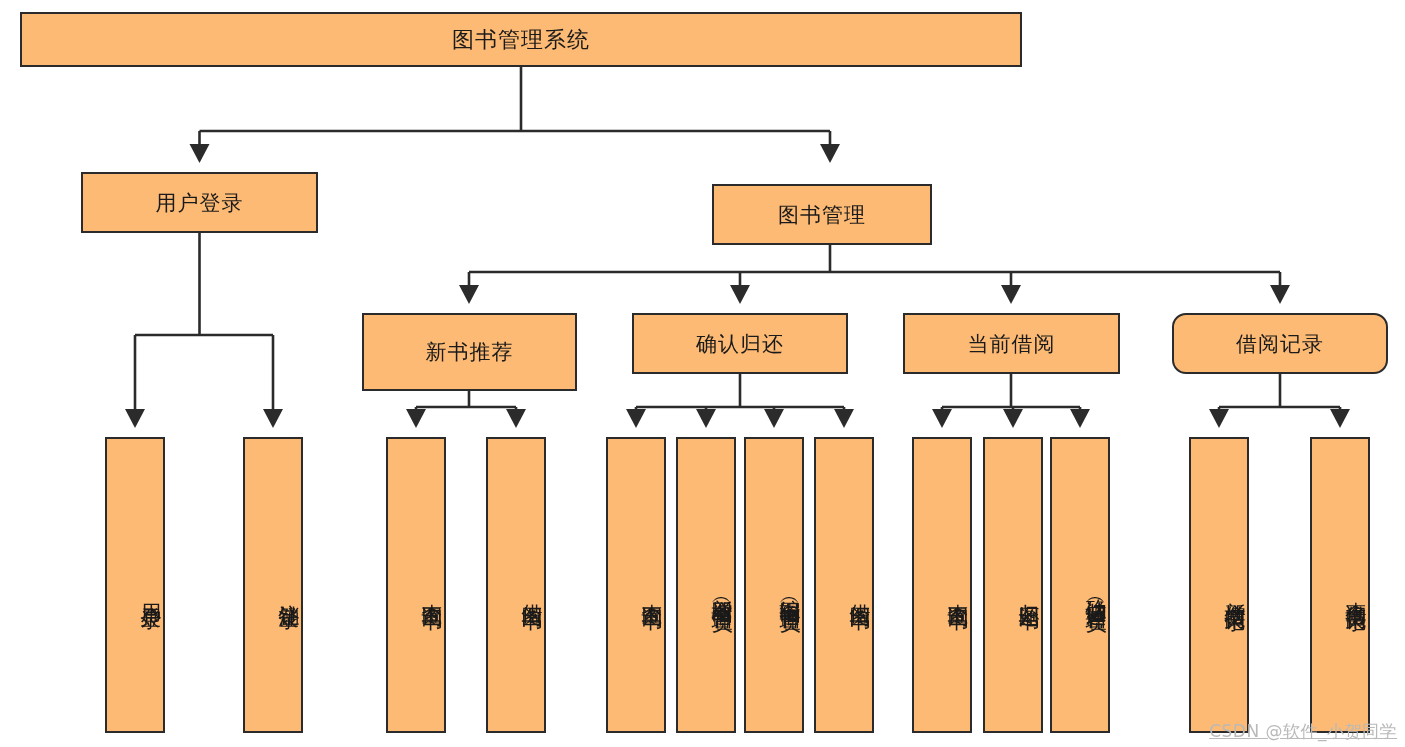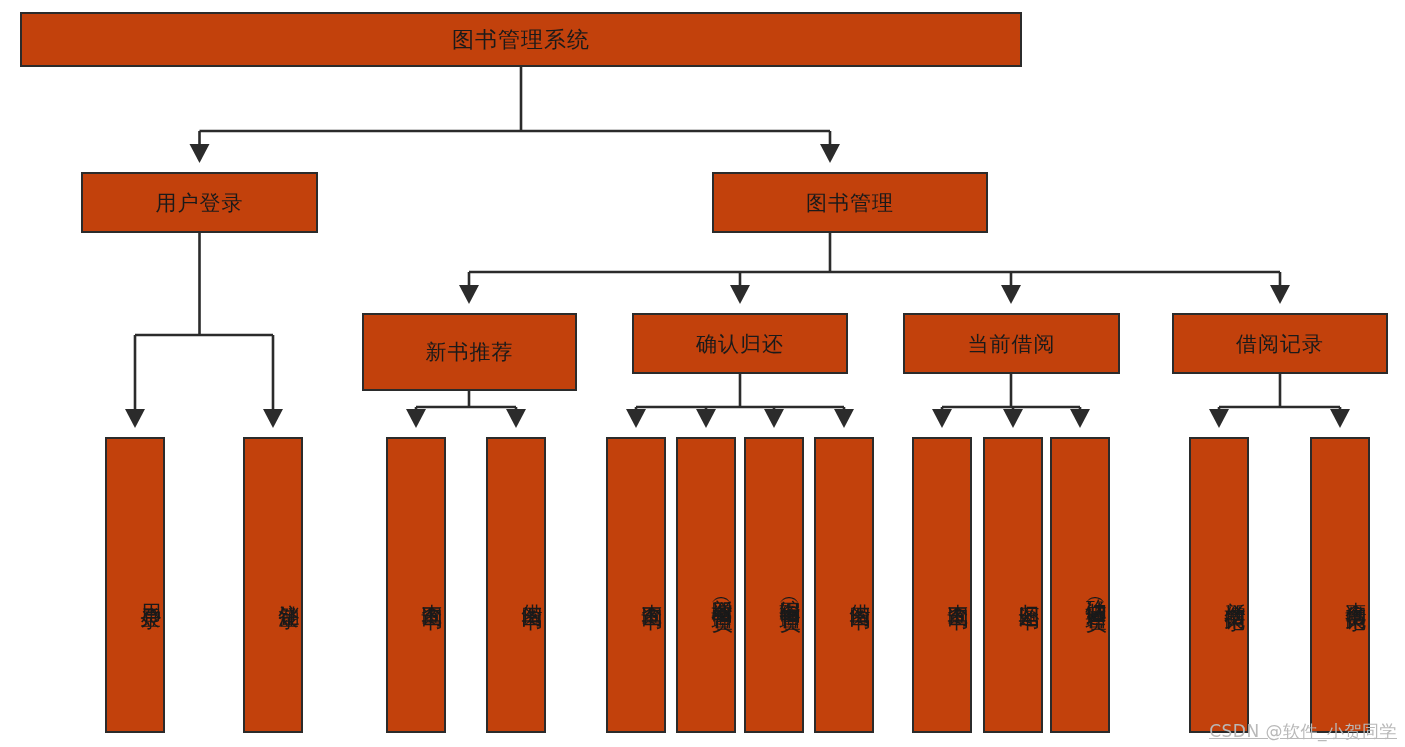--- a/index.html
+++ b/index.html
@@ -22,21 +22,21 @@
     left: 0;
     top: 0;
     width: 1405px;
     height: 747px;
     pointer-events: none;
   }
   .node {
     position: absolute;
     box-sizing: border-box;
     border: 2px solid #2b2b2b;
-    background: #c2410c;
+    background: #fdba74;
     display: flex;
     align-items: center;
     justify-content: center;
     color: #1a1a1a;
   }
   .node.horiz {
     font-size: 21px;
     letter-spacing: 1px;
   }
   .node.vert {
@@ -123,34 +123,34 @@
     </g>
   </svg>
 
   <div class="node horiz title" style="left:20px; top:12px; width:1002px; height:55px;">
     <span>图书管理系统</span>
   </div>
 
   <div class="node horiz" style="left:81px; top:172px; width:237px; height:61px;">
     <span>用户登录</span>
   </div>
-  <div class="node horiz" style="left:712px; top:172px; width:276px; height:61px;">
+  <div class="node horiz" style="left:712px; top:184px; width:220px; height:61px;">
     <span>图书管理</span>
   </div>
 
   <div class="node horiz" style="left:362px; top:313px; width:215px; height:78px;">
     <span>新书推荐</span>
   </div>
   <div class="node horiz" style="left:632px; top:313px; width:216px; height:61px;">
     <span>确认归还</span>
   </div>
   <div class="node horiz" style="left:903px; top:313px; width:217px; height:61px;">
     <span>当前借阅</span>
   </div>
-  <div class="node horiz" style="left:1172px; top:313px; width:216px; height:61px;">
+  <div class="node horiz" style="left:1172px; top:313px; width:216px; height:61px;border-radius:14px;">
     <span>借阅记录</span>
   </div>
 
   <div class="node vert" style="left:105px; top:437px; width:60px; height:296px;">
     <span class="vtext">用户登录</span>
   </div>
   <div class="node vert" style="left:243px; top:437px; width:60px; height:296px;">
     <span class="vtext">注销登录</span>
   </div>
   <div class="node vert" style="left:386px; top:437px; width:60px; height:296px;">

